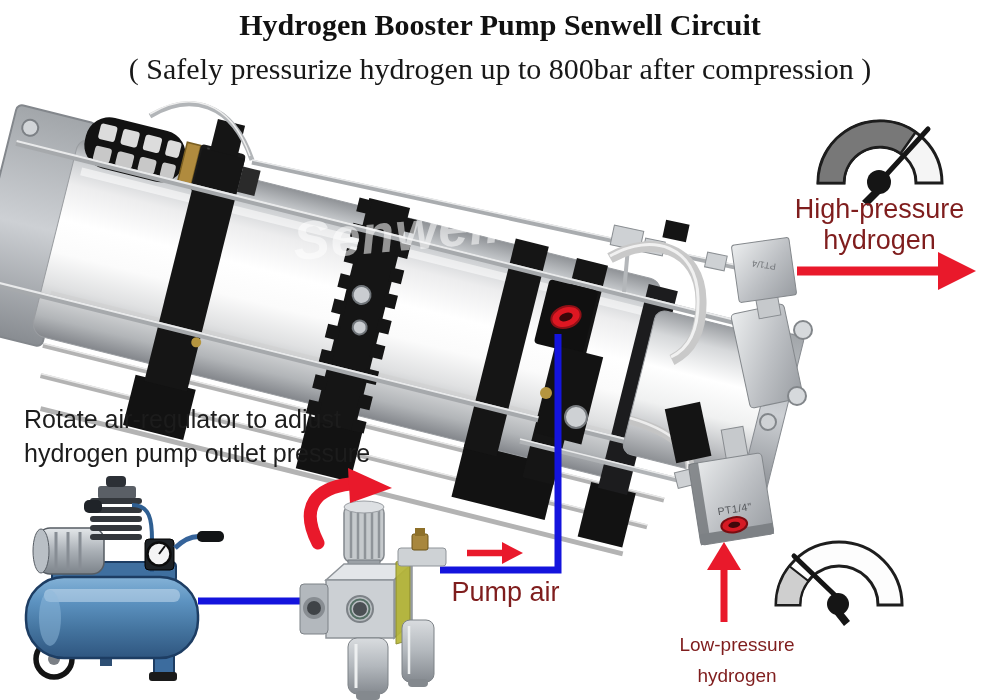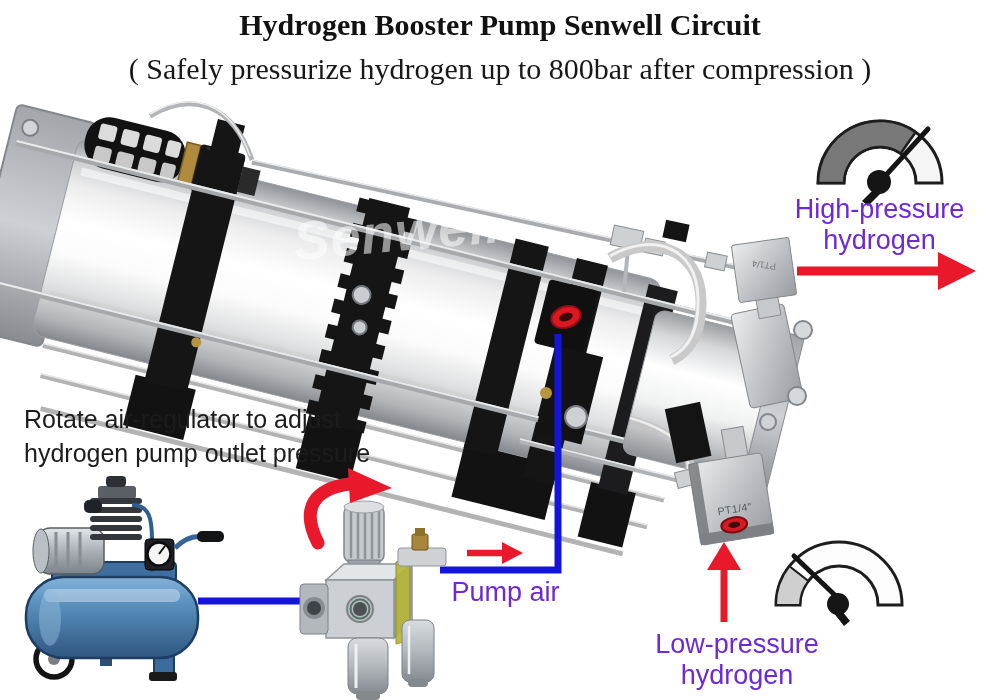--- a/index.html
+++ b/index.html
@@ -1,27 +1,27 @@
 <!DOCTYPE html>
 <html><head>
 <meta charset="utf-8">
 <style>
   html,body{margin:0;padding:0;background:#fff;}
   .canvas{position:relative;width:1000px;height:700px;background:#ffffff;overflow:hidden;
           font-family:"Liberation Sans",sans-serif;}
   .gfx{position:absolute;left:0;top:0;}
-  .lbl{position:absolute;color:#6d28d9;}
+  .lbl{position:absolute;color:#7f1d1d;}
   .title{top:8px;left:0;width:1000px;text-align:center;
          font-family:"Liberation Serif",serif;font-weight:bold;font-size:30px;color:#111;}
   .subtitle{top:52px;left:0;width:1000px;text-align:center;
          font-family:"Liberation Serif",serif;font-size:30px;color:#181818;}
   .note{left:24px;top:402px;font-size:25px;line-height:34px;color:#1c1c1c;}
   .hp{left:762px;top:194px;width:235px;text-align:center;font-size:27px;line-height:31px;}
   .drive{left:438px;top:577px;width:135px;text-align:center;font-size:27px;}
-  .lp{left:628px;top:629px;width:218px;text-align:center;font-size:27px;line-height:31px;}
+  .lp{left:628px;top:629px;width:218px;text-align:center;font-size:19px;line-height:31px;}
 </style>
 </head>
 <body>
 
 <div class="canvas">
 
 <svg class="gfx" width="1000" height="700" viewBox="0 0 1000 700">
   <defs>
     <linearGradient id="gMain" x1="0" y1="0" x2="0" y2="1">
       <stop offset="0" stop-color="#8f9296"></stop>

